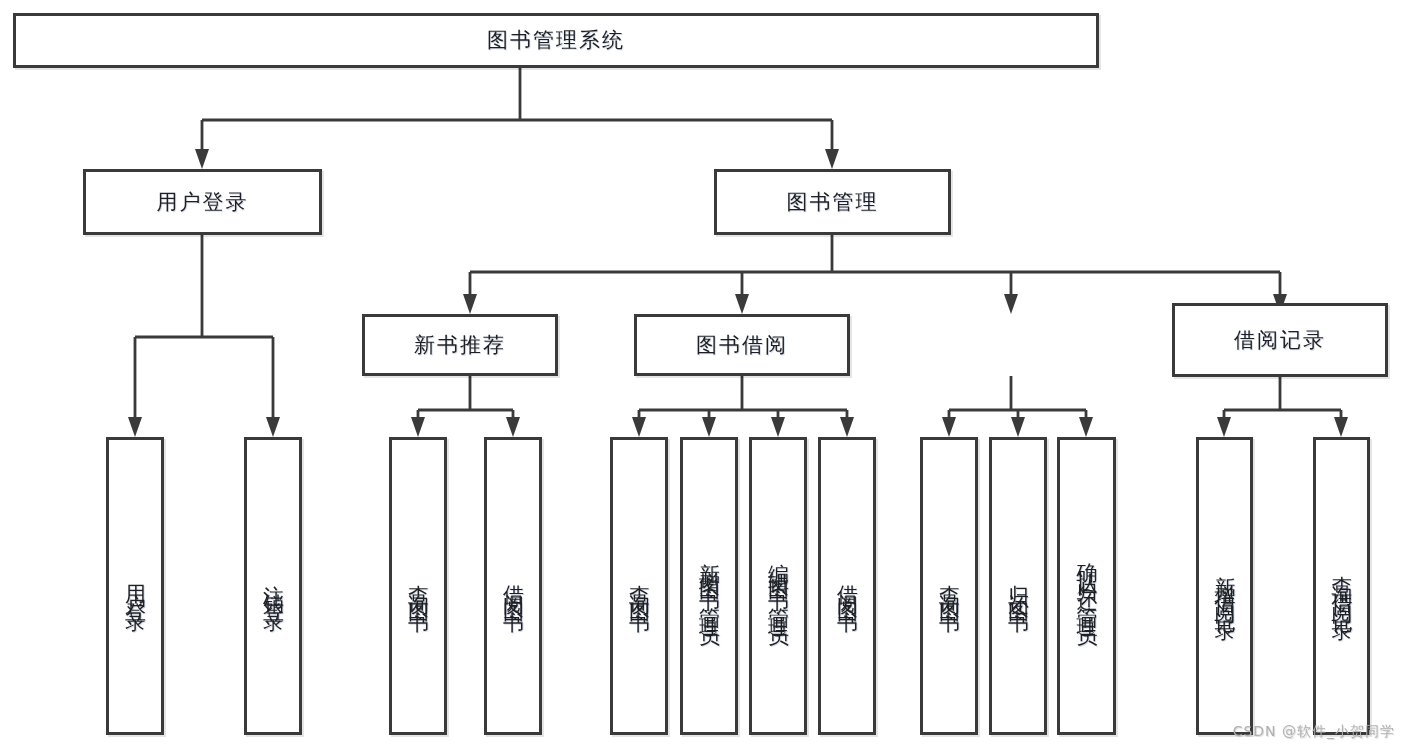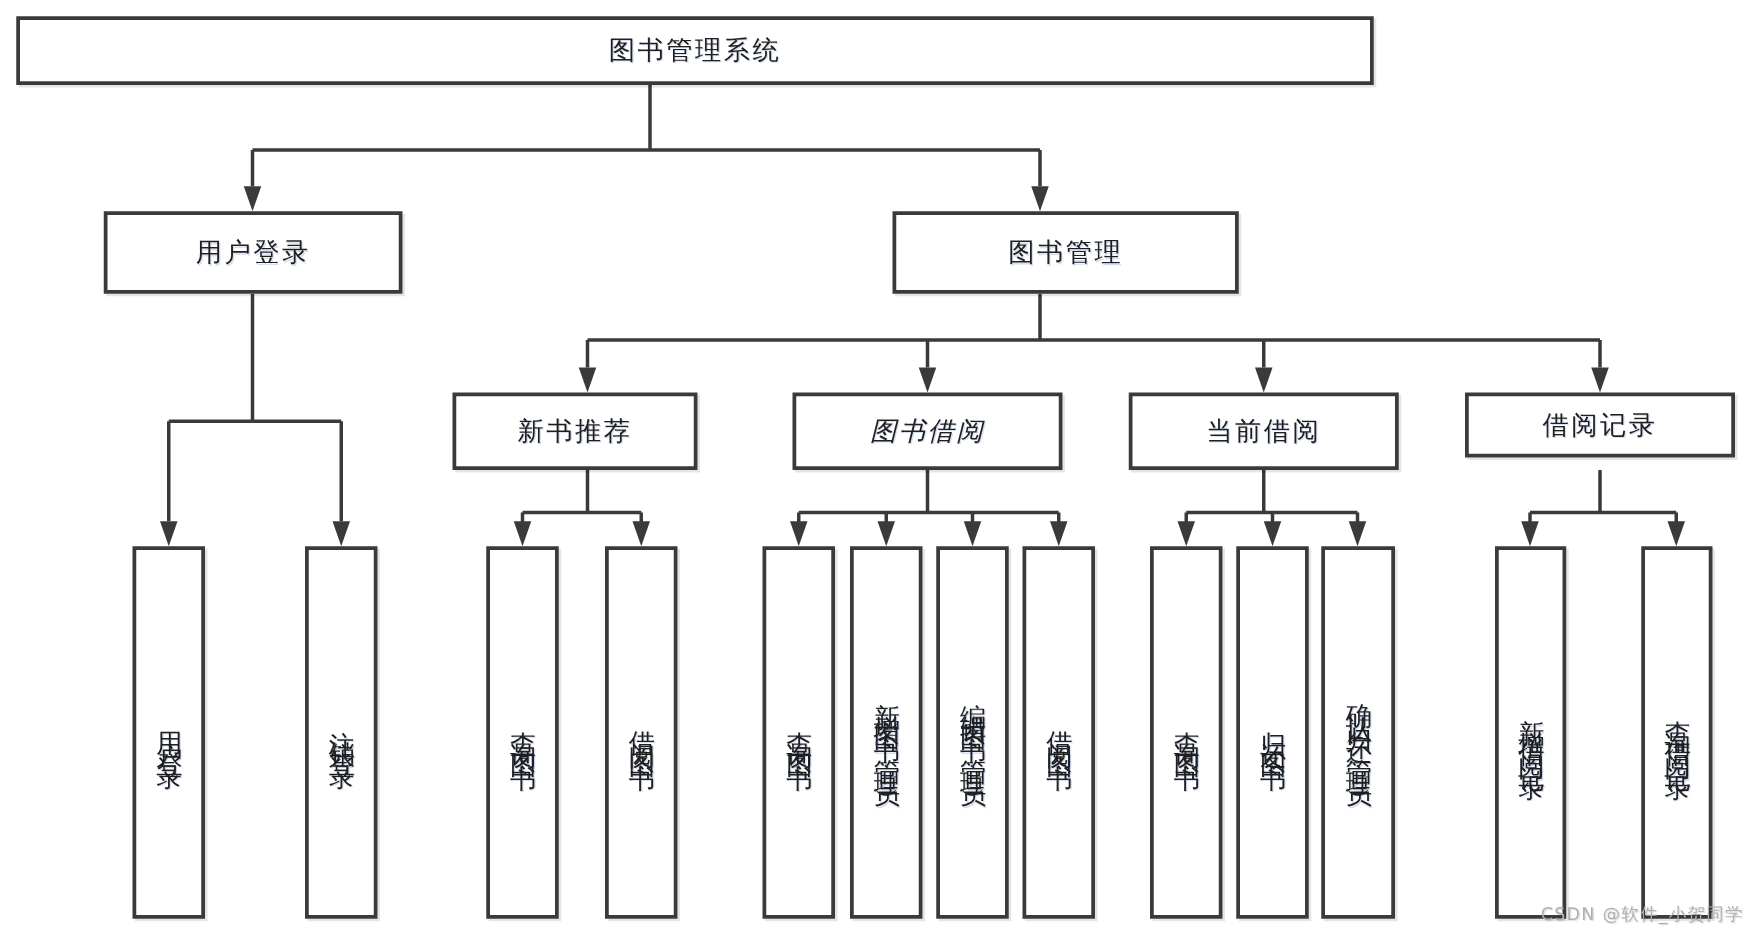--- a/index.html
+++ b/index.html
@@ -26,25 +26,25 @@
     text-shadow:1px 1px 0 rgba(120,150,215,0.30);
   }
   .h{font-size:21px;letter-spacing:2px;line-height:1;}
   .v{
     writing-mode:vertical-rl;
     font-size:21px;letter-spacing:9px;line-height:1;
   }
   
   .n-root   {left:13px;  top:13px;  width:1086px;height:55px;}
   .n-login  {left:83px;  top:169px; width:239px; height:66px;}
-  .n-mgmt   {left:714px; top:169px; width:277px; height:66px;}
+  .n-mgmt   {left:714px; top:169px; width:237px; height:66px;}
   .n-rec    {left:362px; top:314px; width:196px; height:62px;}
-  .n-borrow {left:634px; top:314px; width:216px; height:62px;font-style:italic;}
+  .n-borrow {left:634px; top:314px; width:216px; height:62px;}
   .n-current{left:903px; top:314px; width:216px; height:62px;}
-  .n-records{left:1172px;top:314px; width:216px; height:52px;}
+  .n-records{left:1172px;top:303px; width:216px; height:74px;}
   .leaf{top:437px;height:298px;width:58px;}
   .l-u1 {left:106px;}  .l-u2 {left:244px;}
   .l-r1 {left:389px;}  .l-r2 {left:484px;}
   .l-b1 {left:610px;}  .l-b2 {left:680px;} .l-b3 {left:749px;} .l-b4 {left:818px;}
   .l-c1 {left:920px;}  .l-c2 {left:989px;} .l-c3 {left:1057px;width:59px;}
   .l-br1{left:1196px;width:57px;} .l-br2{left:1313px;width:57px;}
   .watermark{
     position:absolute;right:10px;bottom:6px;z-index:5;
     font-size:14px;letter-spacing:1px;color:var(--watermark);
     text-shadow:1px 1px 1px rgba(0,0,0,0.15);
@@ -87,21 +87,20 @@
     </g>
   </svg>
 
   <div class="box h n-root">图书管理系统</div>
 
   <div class="box h n-login">用户登录</div>
   <div class="box h n-mgmt">图书管理</div>
 
   <div class="box h n-rec">新书推荐</div>
   <div class="box h n-borrow">图书借阅</div>
-  <div class="box h n-current">当前借阅</div>
   <div class="box h n-records">借阅记录</div>
 
   <div class="box v leaf l-u1">用户登录</div>
   <div class="box v leaf l-u2">注销登录</div>
 
   <div class="box v leaf l-r1">查询图书</div>
   <div class="box v leaf l-r2">借阅图书</div>
 
   <div class="box v leaf l-b1">查询图书</div>
   <div class="box v leaf l-b2">新增图书（管理员）</div>

